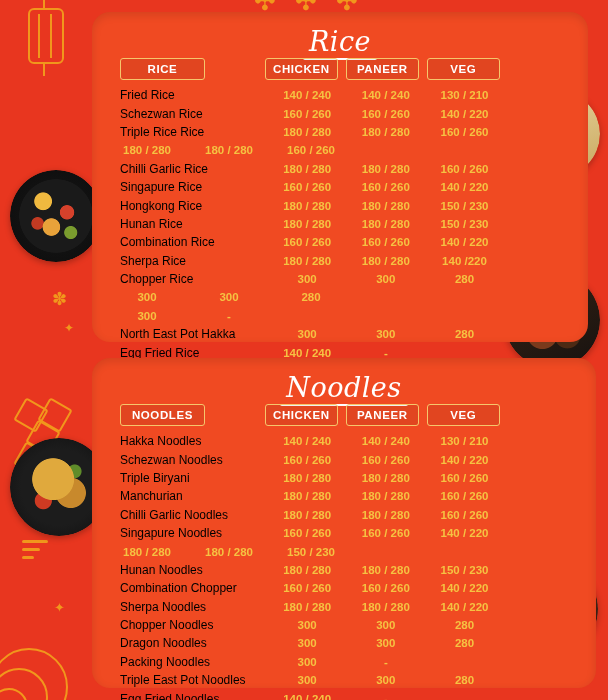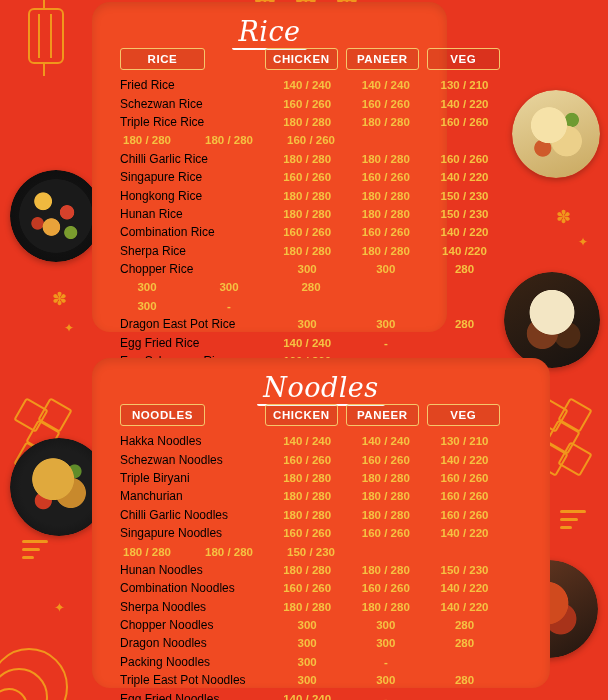--- a/index.html
+++ b/index.html
@@ -195,24 +195,24 @@
   }
 
   
   .panel {
     position: absolute;
     background: #f04a22;
     border-radius: 18px;
     box-shadow: 0 3px 10px rgba(0,0,0,.12) inset;
   }
   .panel-rice {
-    left: 92px; top: 2px; width: 355px; height: 330px;
+    left: 92px; top: 12px; width: 496px; height: 330px;
   }
   .panel-noodles {
-    left: 92px; top: 358px; width: 458px; height: 330px;
+    left: 92px; top: 358px; width: 504px; height: 330px;
   }
 
   .script-title {
     position: absolute;
     top: 14px;
     left: 0;
     width: 100%;
     text-align: center;
     font-family: "DejaVu Serif", serif;
     font-style: italic;
@@ -463,21 +463,21 @@
         <div class="c-price">280</div>
       </div>
       <div class="row">
         <div class="c-price">300</div>
         <div class="c-gap"></div>
         <div class="c-price">-</div>
         <div class="c-gap"></div>
         <div class="c-price"></div>
       </div>
       <div class="row">
-        <div class="c-name">Dragon East Pot Rice</div>
+        <div class="c-name">North East Pot Hakka</div>
         <div class="c-price">300</div>
         <div class="c-gap"></div>
         <div class="c-price">300</div>
         <div class="c-gap"></div>
         <div class="c-price">280</div>
       </div>
       <div class="row">
         <div class="c-name">Egg Fried Rice</div>
         <div class="c-price">140 / 240</div>
         <div class="c-gap"></div>
@@ -579,21 +579,21 @@
       </div>
       <div class="row">
         <div class="c-name">Hunan Noodles</div>
         <div class="c-price">180 / 280</div>
         <div class="c-gap"></div>
         <div class="c-price">180 / 280</div>
         <div class="c-gap"></div>
         <div class="c-price">150 / 230</div>
       </div>
       <div class="row">
-        <div class="c-name">Combination Noodles</div>
+        <div class="c-name">Combination Chopper</div>
         <div class="c-price">160 / 260</div>
         <div class="c-gap"></div>
         <div class="c-price">160 / 260</div>
         <div class="c-gap"></div>
         <div class="c-price">140 / 220</div>
       </div>
       <div class="row">
         <div class="c-name">Sherpa Noodles</div>
         <div class="c-price">180 / 280</div>
         <div class="c-gap"></div>

